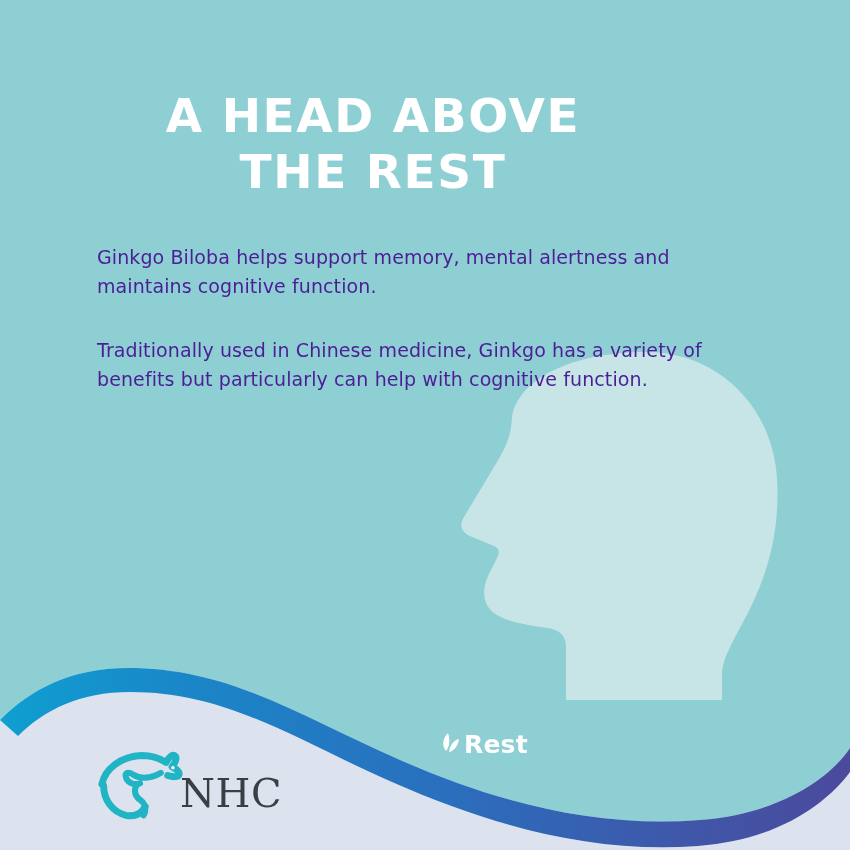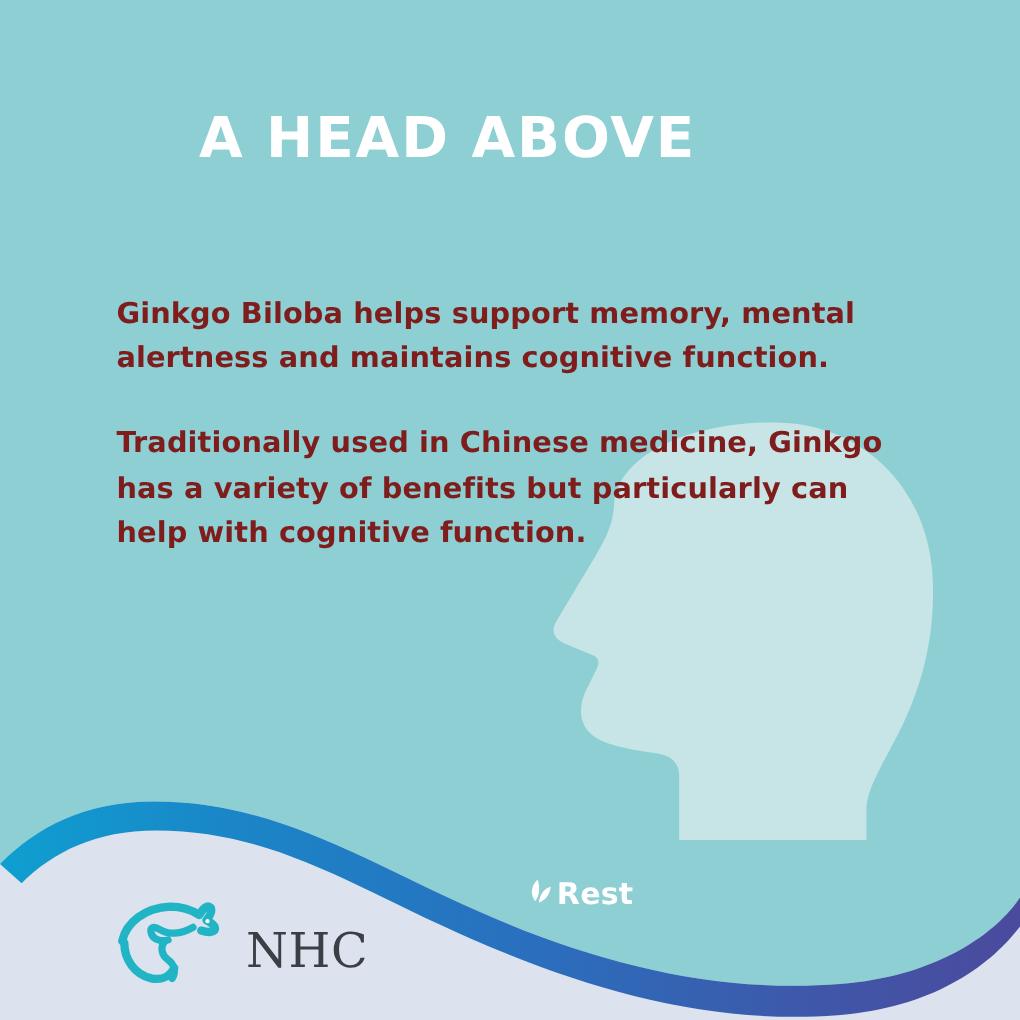--- a/index.html
+++ b/index.html
@@ -30,23 +30,23 @@
     letter-spacing:1.6px;
     line-height:1.0;
     text-transform:uppercase;
     z-index:5;
   }
   .headline .line{display:block;margin-bottom:9px;}
 
   
   .body-copy{
     position:absolute;left:97px;top:243px;width:645px;
-    color:#7f1d1d;
-    font-size:24px;
-    font-weight:700;
+    color:#4c1d95;
+    font-size:19px;
+    font-weight:400;
     line-height:1.55;
     letter-spacing:0.1px;
     z-index:5;
   }
   .body-copy p{margin:0 0 34px 0;}
   .body-copy p:last-child{margin-bottom:12px;}
 
   
   .wave-wrap{
     position:absolute;left:0;bottom:0;width:850px;height:190px;
@@ -57,21 +57,21 @@
   .nhc-logo{
     position:absolute;left:96px;top:745px;
     width:195px;height:80px;
     display:flex;align-items:center;
     z-index:9;
   }
   .nhc-roo{width:88px;height:78px;flex:0 0 auto;margin-right:-4px;}
   .nhc-word{
     font-family:"DejaVu Serif","Liberation Serif",serif;
     font-size:40px;color:#3b3f45;letter-spacing:0.5px;
-    line-height:1;margin-top:16px;margin-left:25px;
+    line-height:1;margin-top:16px;
   }
 
   
   .care-lockup{
     position:absolute;left:437px;top:730px;
     display:flex;align-items:center;
     z-index:9;
   }
   .care-mark{width:26px;height:28px;flex:0 0 auto;margin-right:1px;}
   .care-word{
@@ -99,20 +99,21 @@
              C 500 552, 499 548, 494 546
              L 470 536
              C 461 532, 459 525, 464 517
              L 497 462
              C 509 442, 511 432, 512 418
              C 517 379, 573 352, 646 352 Z" fill="#c7e5e6"></path>
   </svg>
 
   <div class="headline">
     <span class="line">A Head Above</span>
+    <span class="line">The Rest</span>
   </div>
 
   <div class="body-copy">
     <p>Ginkgo Biloba helps support memory, mental alertness and maintains cognitive function.</p>
     <p>Traditionally used in Chinese medicine, Ginkgo has a variety of benefits but particularly can help with cognitive function.</p>
   </div>
 
   <svg class="wave-wrap" viewBox="0 0 850 190" preserveAspectRatio="none" aria-hidden="true">
     <defs>
       <linearGradient id="waveGrad" x1="0" y1="0" x2="1" y2="0">

